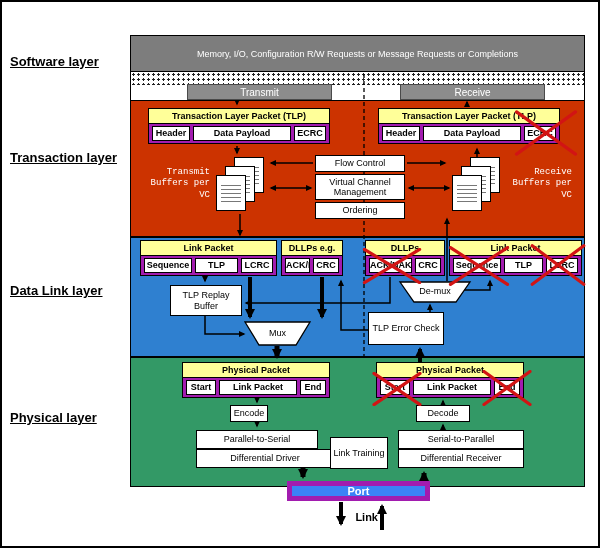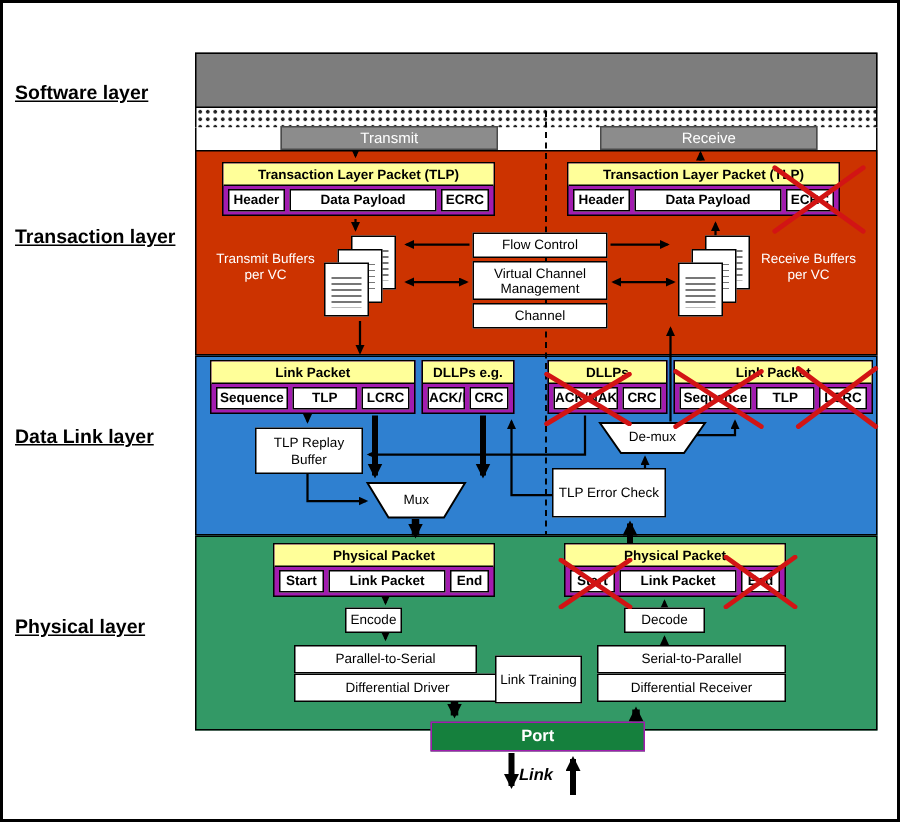--- a/index.html
+++ b/index.html
@@ -10,43 +10,44 @@
   .region { position:absolute; left:130px; width:455px; border:1px solid #000; z-index:1; }
   .banner { background:#7d7d7d; color:#fff; font-size:9px; text-align:center; display:flex; flex-direction:column; justify-content:center; gap:2px; z-index:1; }
   .dotband { background-color:#fff; background-image:radial-gradient(circle,#222 1px,transparent 1.4px); background-size:5px 5px; border:none; border-left:1px solid #000; border-right:1px solid #000; }
   .gapstrip { background:#fff; border:none; border-left:1px solid #000; border-right:1px solid #000; }
   .dirbar { position:absolute; background:#8c8c8c; color:#fff; font-size:10px; display:flex; align-items:center; justify-content:center; border:1px solid #4a4a4a; z-index:3; }
   .packet { position:absolute; background:#a21caf; border:1px solid #000; z-index:3; }
   .ptitle { background:#ffff99; border-bottom:1px solid #000; font-weight:bold; font-size:9px; text-align:center; height:15px; line-height:15px; white-space:nowrap; }
   .prow { display:flex; gap:3px; padding:2px 3px; }
   .pfield { border:1px solid #000; height:15px; line-height:13px; font-size:9px; font-weight:bold; text-align:center; background:#fff; white-space:nowrap; overflow:hidden; }
   .box { position:absolute; background:#fff; border:1px solid #000; font-size:9px; display:flex; align-items:center; justify-content:center; text-align:center; z-index:3; line-height:1.15; padding:1px; }
-  .wlabel { position:absolute; color:#fff; font-size:9px; text-align:center; z-index:3; line-height:1.25; }
+  .wlabel { position:absolute; color:#fff; font-size:9px; text-align:right; z-index:3; line-height:1.25;font-family:Liberation Mono, monospace; }
   .stack { position:absolute; z-index:3; width:50px; height:56px; }
   .page { position:absolute; width:30px; height:36px; background:#fff; border:1px solid #000; }
   .page i { position:absolute; left:4px; right:4px; top:6px; bottom:5px; display:block; background:repeating-linear-gradient(#fff 0 3px, #777 3px 4px); }
   svg.overlay { position:absolute; left:0; top:0; z-index:2; pointer-events:none; }
   .trapz-label { position:absolute; z-index:3; font-size:9px; text-align:center; }
   .redx { position:absolute; z-index:6; }
   .redx svg { width:100%; height:100%; display:block; }
   .redx path { stroke:#d21414; stroke-width:3.2; fill:none; vector-effect:non-scaling-stroke; stroke-linecap:round; }
-  .port { position:absolute; background:#15803d; color:#fff; font-weight:bold; font-size:11px; display:flex; align-items:center; justify-content:center; border:1px solid #a21caf; z-index:4; }
-  .linklbl { position:absolute; font-weight:bold; font-size:11px; z-index:3; text-align:left; color:#000;font-style:italic; }
+  .port { position:absolute; background:#3b82f6; color:#fff; font-weight:bold; font-size:11px; display:flex; align-items:center; justify-content:center; border:5px solid #a21caf; z-index:4; }
+  .linklbl { position:absolute; font-weight:bold; font-size:11px; z-index:3; text-align:right; color:#000; }
 </style>
 </head>
 <body>
 
 <div class="frame"></div>
 
 <div class="layer-label" style="top:54px">Software layer</div>
 <div class="layer-label" style="top:150px">Transaction layer</div>
 <div class="layer-label" style="top:283px">Data Link layer</div>
 <div class="layer-label" style="top:410px">Physical layer</div>
 
 <div class="region banner" style="top:35px;height:37px">
+  <div>Memory, I/O, Configuration R/W Requests or Message Requests or Completions</div>
 </div>
 <div class="region dotband" style="top:72px;height:13px"></div>
 <div class="region gapstrip" style="top:85px;height:15px"></div>
 
 <div class="region" style="top:100px;height:137px;background:#cc3300"></div>
 <div class="region" style="top:237px;height:120px;background:#2f80d0"></div>
 <div class="region" style="top:357px;height:130px;background:#339966"></div>
 
 <svg class="overlay" width="600" height="548" viewBox="0 0 600 548">
   <defs>
@@ -135,21 +136,21 @@
       <i></i>
     </div>
   <div class="page" style="left:0;top:18px">
       <i></i>
     </div>
 </div>
 <div class="wlabel" style="left:506px;top:167px;width:66px">Receive Buffers per VC</div>
 
 <div class="box" style="left:315px;top:155px;width:90px;height:17px">Flow Control</div>
 <div class="box" style="left:315px;top:174px;width:90px;height:26px">Virtual Channel Management</div>
-<div class="box" style="left:315px;top:202px;width:90px;height:17px">Channel</div>
+<div class="box" style="left:315px;top:202px;width:90px;height:17px">Ordering</div>
 
 <div class="packet" style="left:140px;top:240px;width:137px">
   <div class="ptitle">Link Packet</div>
   <div class="prow">
     <div class="pfield" style="flex:0 0 48px">Sequence</div>
     <div class="pfield" style="flex:1">TLP</div>
     <div class="pfield" style="flex:0 0 32px">LCRC</div>
   </div>
 </div>
 <div class="packet" style="left:281px;top:240px;width:62px">

